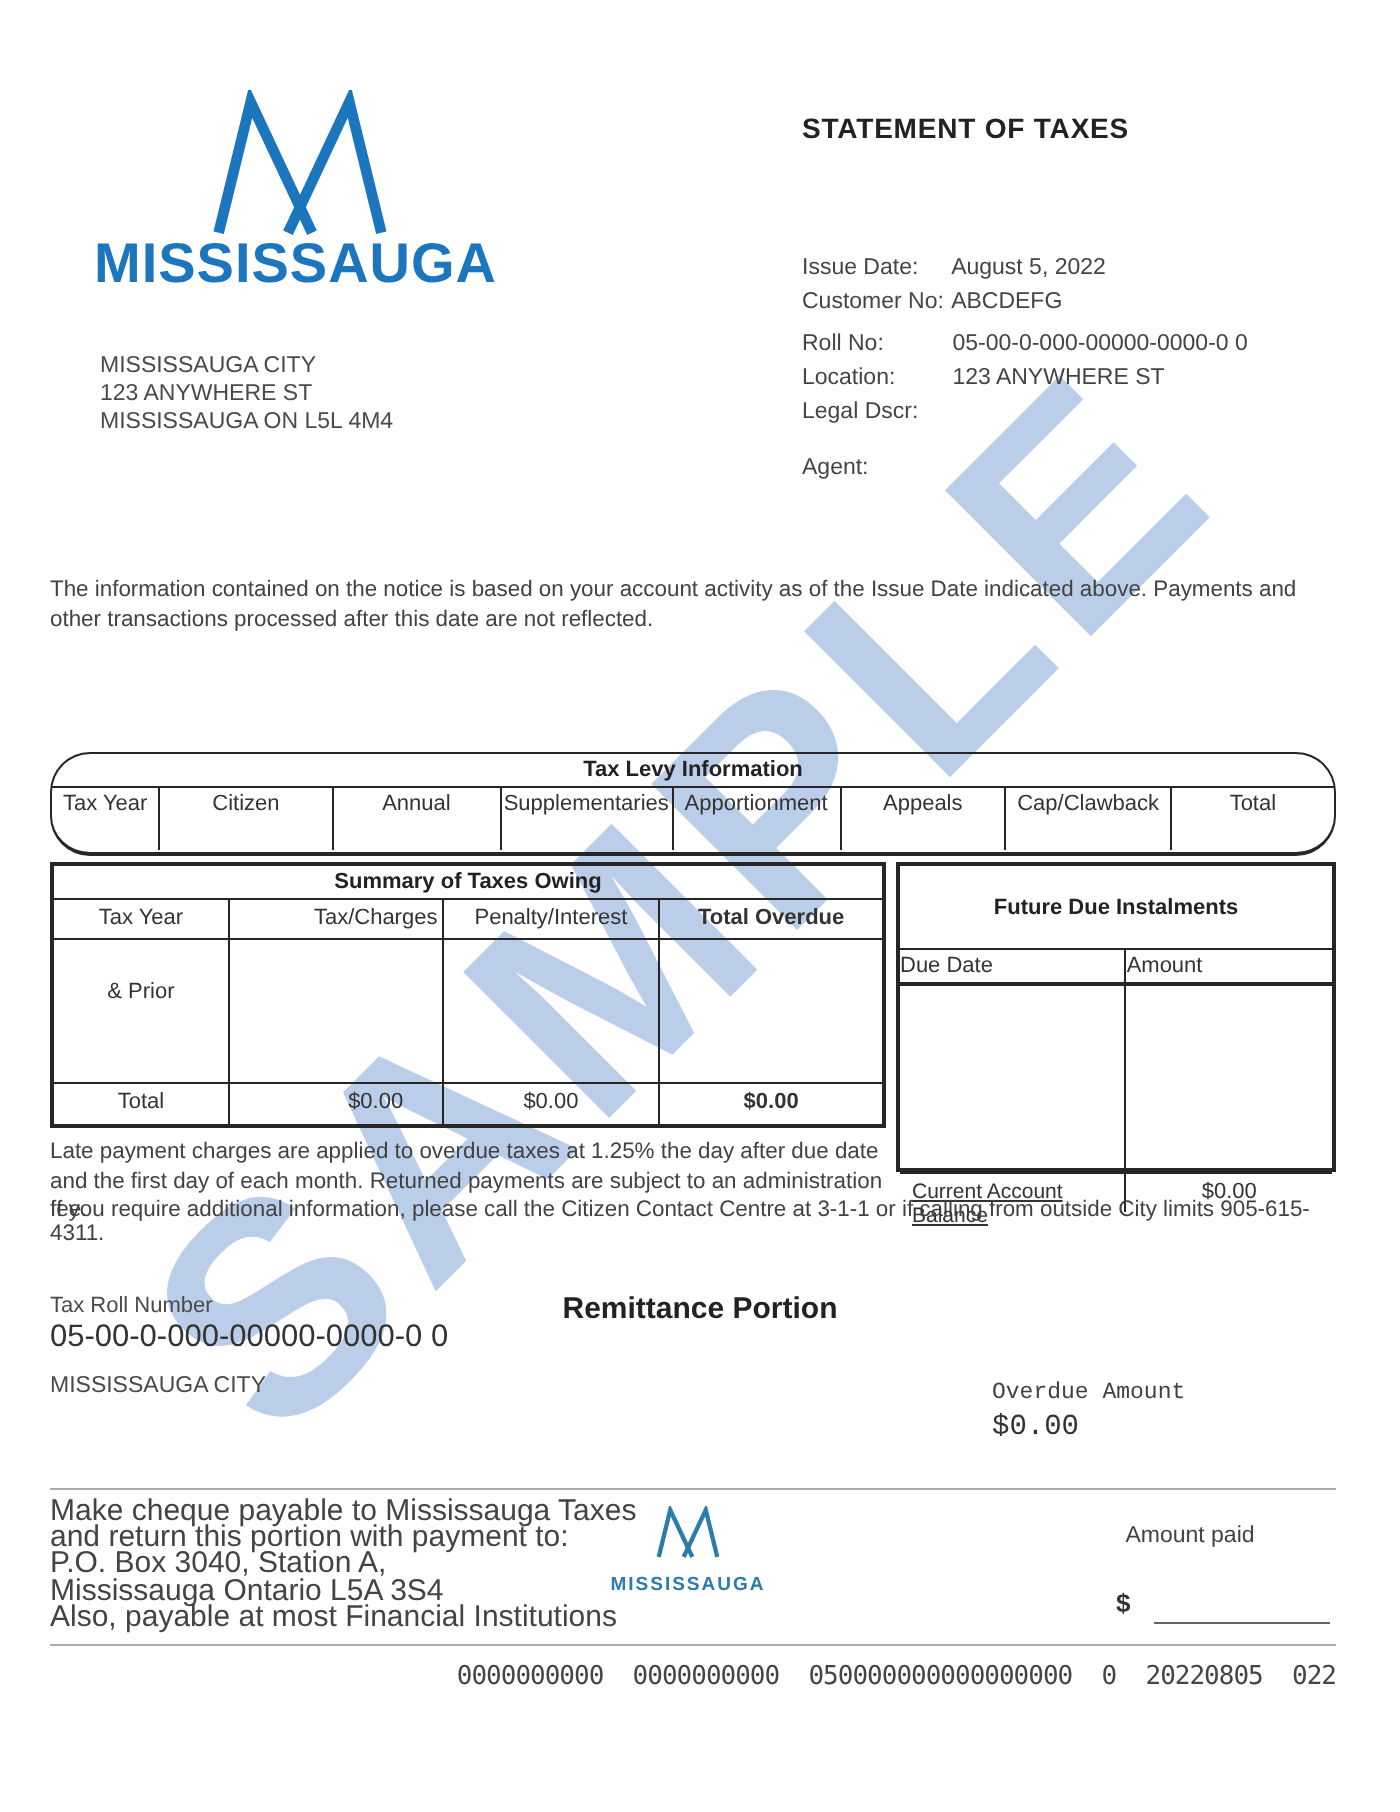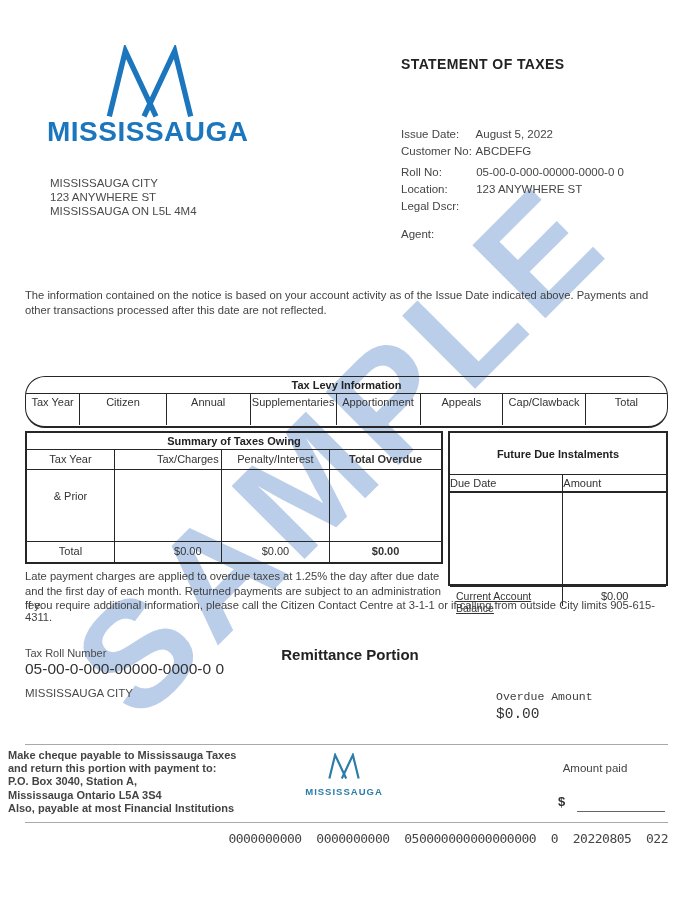--- a/index.html
+++ b/index.html
@@ -74,21 +74,21 @@
   .note2{position:absolute;left:25px;top:599px;width:645px;font-size:11.2px;color:#424242;}
   
   .troll-lab{position:absolute;left:25px;top:647px;font-size:11px;color:#4a4a4a;}
   .troll-num{position:absolute;left:25px;top:660px;font-size:15.5px;color:#333;}
   .remit-title{position:absolute;left:0;top:646px;width:700px;text-align:center;font-size:15px;font-weight:bold;color:#222;}
   .payer{position:absolute;left:25px;top:687px;font-size:11.5px;color:#4a4a4a;}
   .overdue{position:absolute;left:496px;top:690px;width:132px;text-align:left;font-family:Liberation Mono, monospace;}
   .overdue .lab{font-size:11.5px;color:#424242;}
   .overdue .val{font-size:14.5px;margin-top:3px;color:#333;}
   .sep{position:absolute;left:25px;width:643px;height:1px;background:#a9a9a9;}
-  .cheque{position:absolute;left:8px;top:749px;font-size:11px;line-height:13.2px;color:#444;font-weight:bold;}
+  .cheque{position:absolute;left:25px;top:749px;font-size:15px;line-height:13.2px;color:#444;}
   .mini-logo{position:absolute;left:300px;top:753px;width:88px;text-align:center;}
   .mini-word{font-size:9.5px;font-weight:bold;letter-spacing:1px;color:#2b7cab;margin-top:2px;}
   .amt-paid{position:absolute;left:535px;top:762px;width:120px;text-align:center;font-size:11.5px;color:#424242;}
   .dollar{position:absolute;left:558px;top:794px;font-size:13px;font-weight:bold;color:#333;}
   .amt-line{position:absolute;left:577px;top:811px;width:88px;height:1px;background:#666;}
   .ocr{
     position:absolute;left:0;top:831px;width:668px;text-align:right;
     font-family:"DejaVu Sans Mono", monospace;font-size:13px;letter-spacing:-0.5px;
     color:#454545;white-space:pre;
   }

